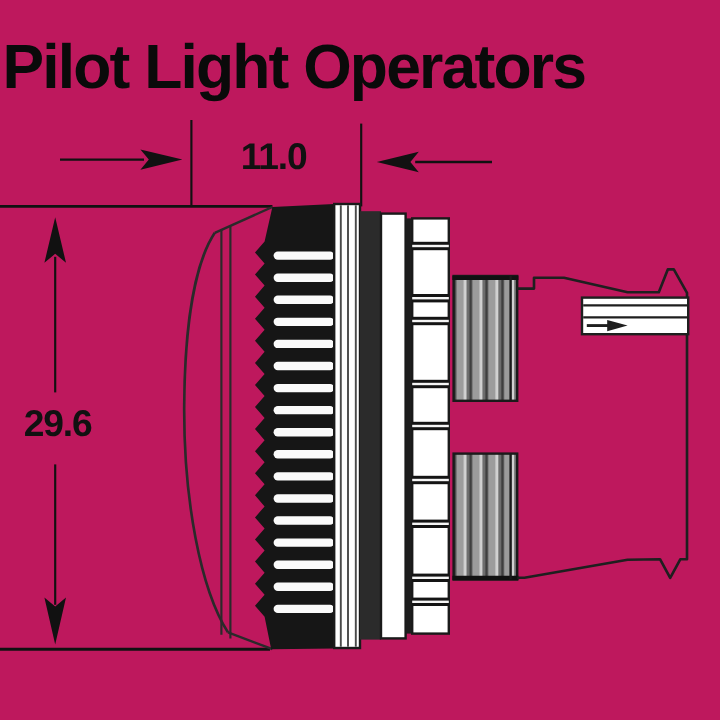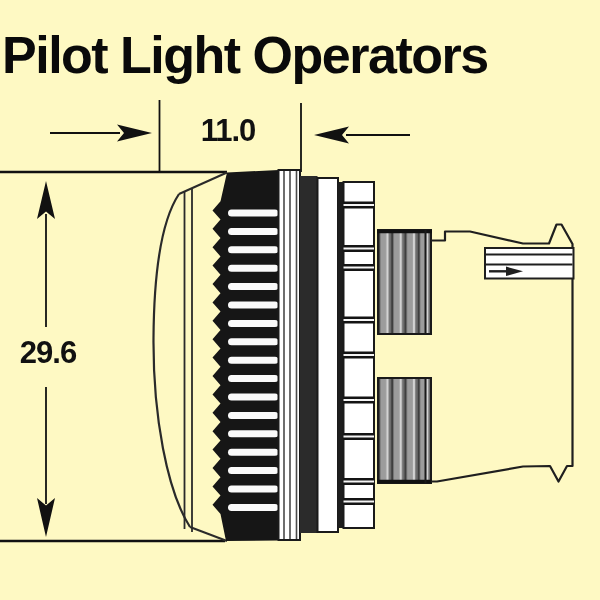--- a/index.html
+++ b/index.html
@@ -1,16 +1,16 @@
 <!DOCTYPE html>
 <html><head>
 <meta charset="utf-8">
 <style>
   html,body{margin:0;padding:0;background:#ffffff;}
-  .page{position:relative;width:600px;height:600px;background:#fef9c3;overflow:hidden;
+  .page{position:relative;width:600px;height:600px;background:#be185d;overflow:hidden;
         font-family:"Liberation Sans",sans-serif;}
   svg text{font-family:"Liberation Sans",sans-serif;}
   .title-text{font-weight:bold;font-size:52px;letter-spacing:-1.5px;fill:#0a0a0a;}
   .dim-text{font-weight:bold;font-size:31px;letter-spacing:-1px;fill:#111111;}
 </style>
 </head>
 <body>
 
 <div class="page">
 <svg width="600" height="600" viewBox="0 0 600 600">

